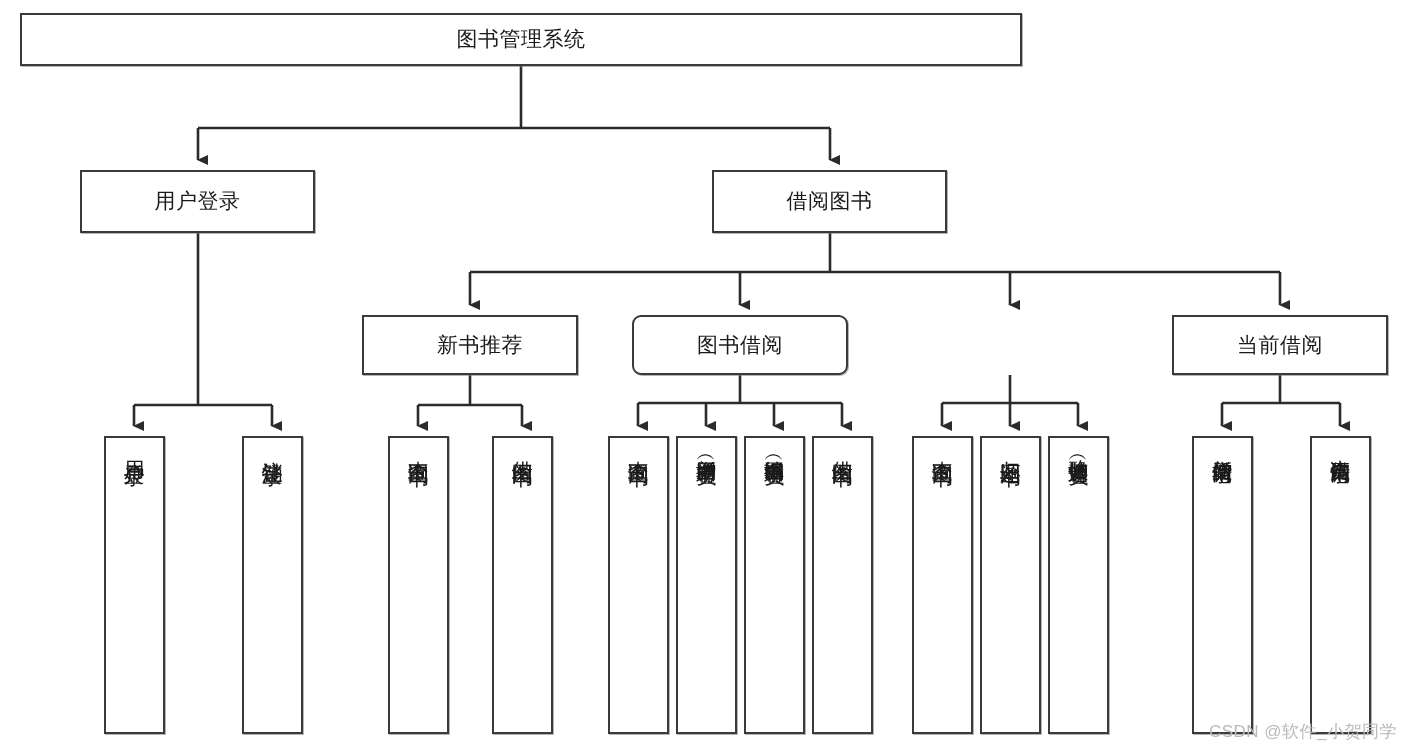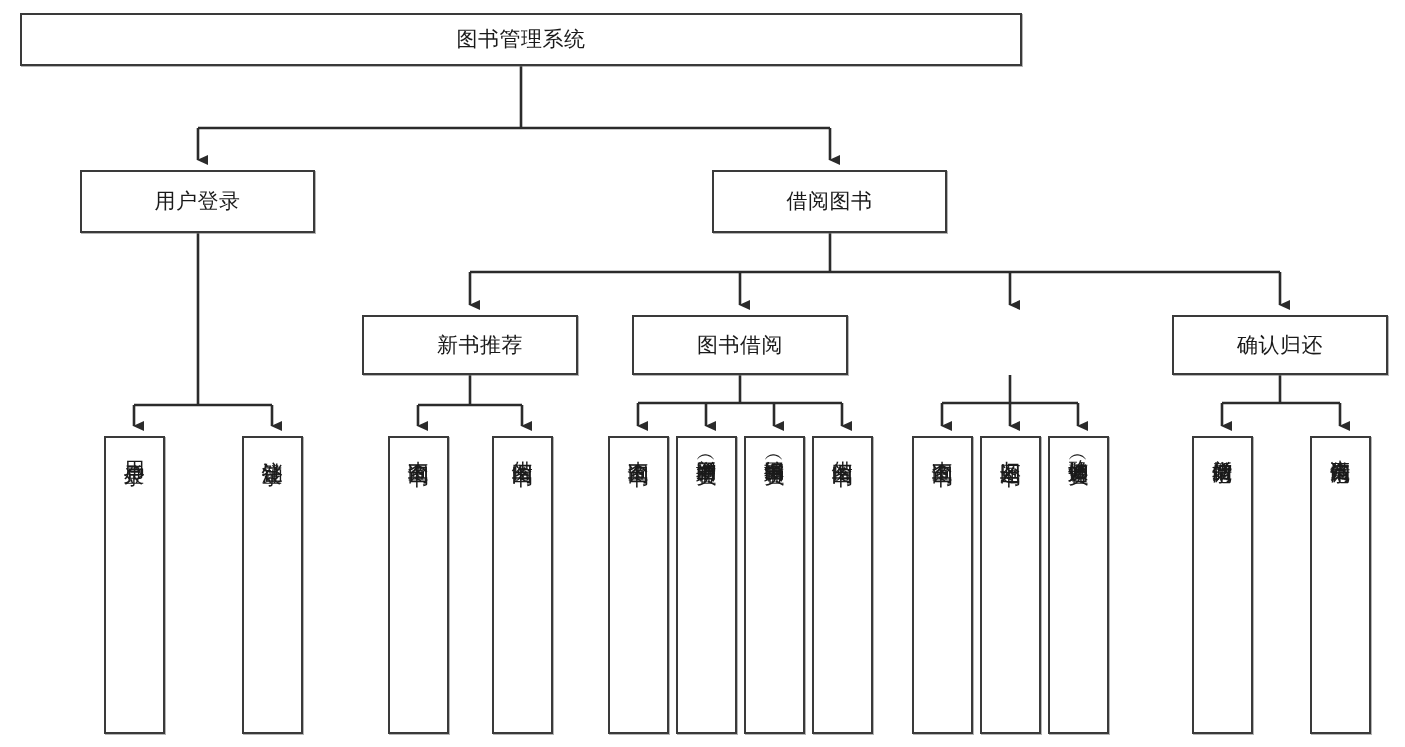--- a/index.html
+++ b/index.html
@@ -139,25 +139,25 @@
   <div class="node h" style="left:80px; top:170px; width:235px; height:63px;">
     <span class="label">用户登录</span>
   </div>
   <div class="node h" style="left:712px; top:170px; width:235px; height:63px;">
     <span class="label">借阅图书</span>
   </div>
 
   <div class="node h" style="left:362px; top:315px; width:216px; height:60px;padding-left:20px;">
     <span class="label">新书推荐</span>
   </div>
-  <div class="node h" style="left:632px; top:315px; width:216px; height:60px;">
+  <div class="node h" style="left:632px; top:315px; width:216px; height:60px;border-radius:9px;">
     <span class="label">图书借阅</span>
   </div>
   <div class="node h" style="left:1172px; top:315px; width:216px; height:60px;">
-    <span class="label">确认归还</span>
+    <span class="label">当前借阅</span>
   </div>
 
   <div class="node v" style="left:104px; top:436px; width:61px; height:298px;">
     <span class="label">用户登录</span>
   </div>
   <div class="node v" style="left:242px; top:436px; width:61px; height:298px;">
     <span class="label">注销登录</span>
   </div>
 
   <div class="node v" style="left:388px; top:436px; width:61px; height:298px;">
@@ -190,14 +190,15 @@
     <span class="label">确认归还（管理员）</span>
   </div>
 
   <div class="node v tall-text" style="left:1192px; top:436px; width:61px; height:298px;">
     <span class="label">新增借阅记录</span>
   </div>
   <div class="node v tall-text" style="left:1310px; top:436px; width:61px; height:298px;">
     <span class="label">查询借阅记录</span>
   </div>
 
+  <div id="watermark">CSDN @软件_小贺同学</div>
 
 </div>
 
 </body></html>

